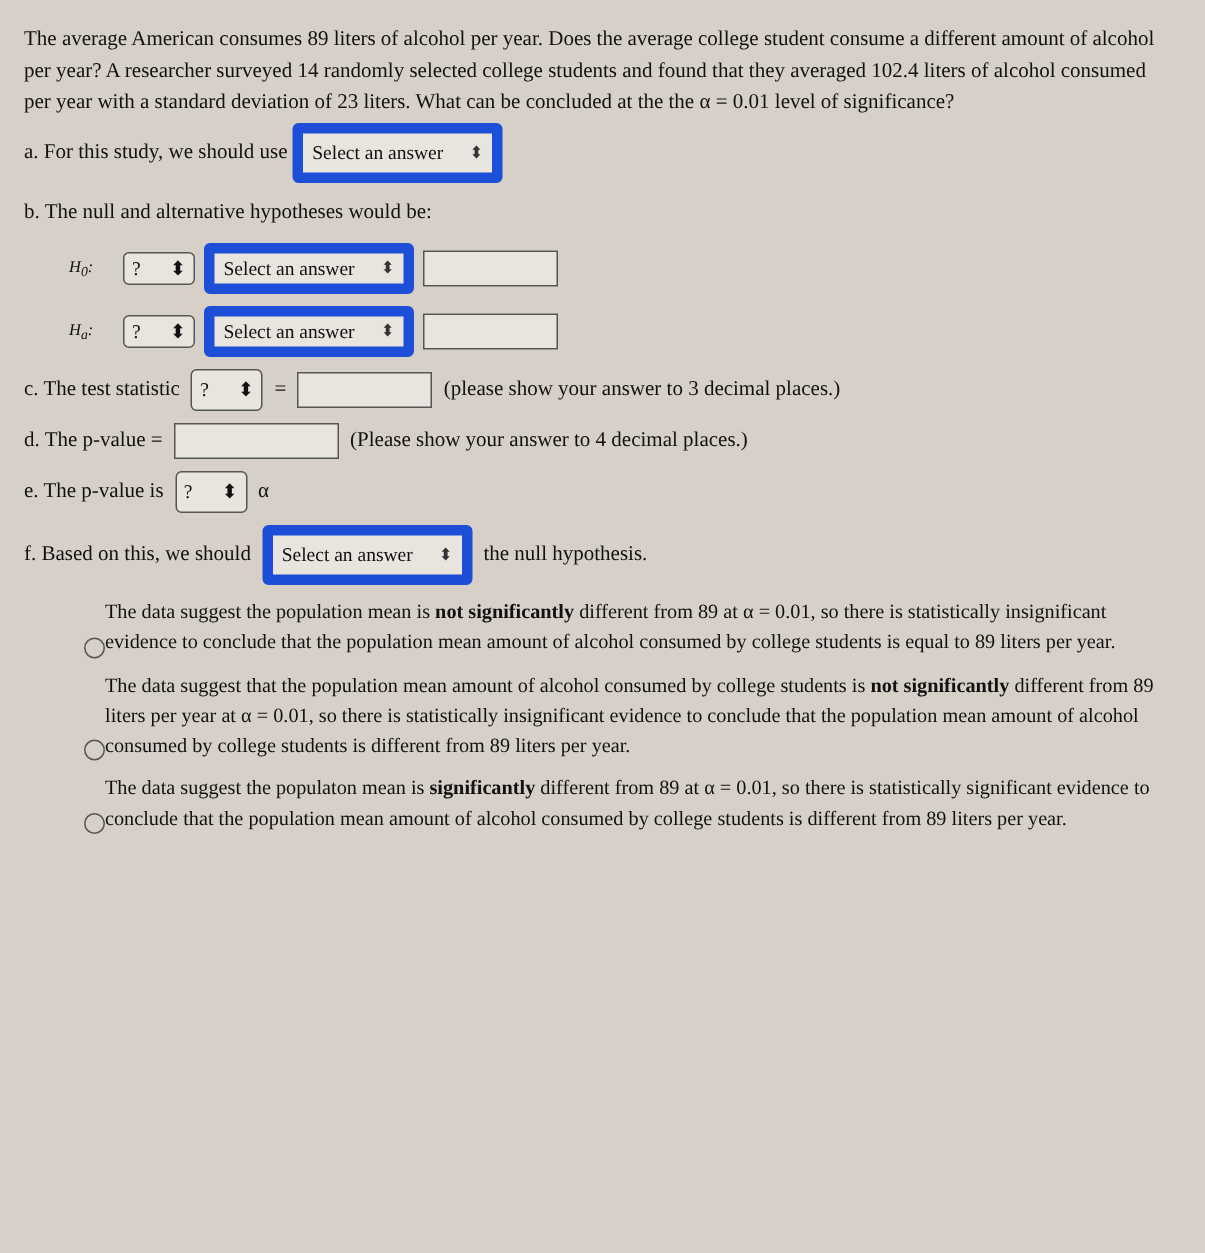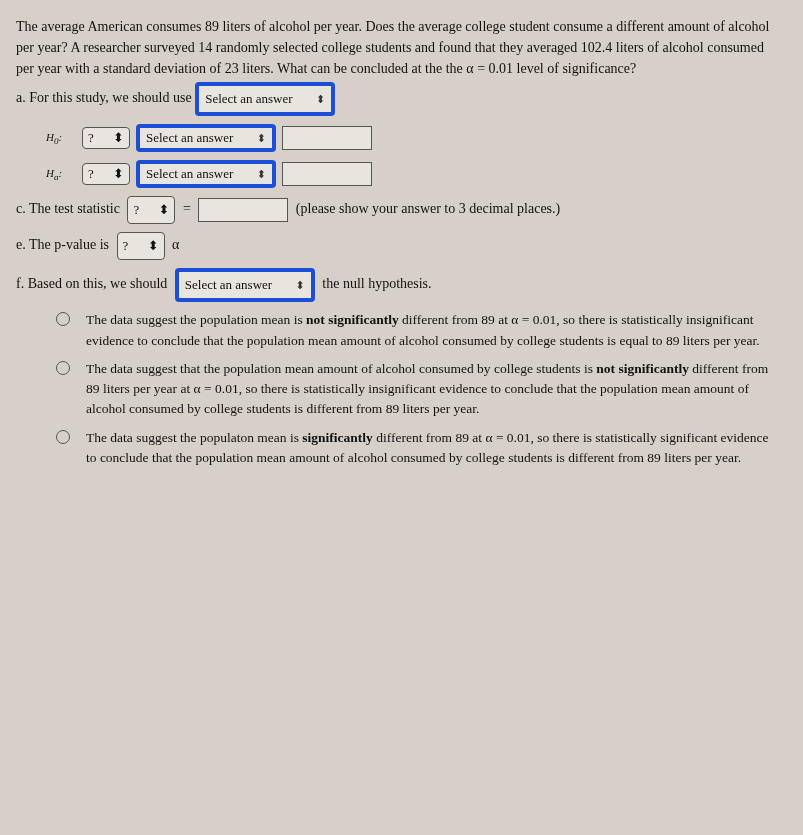--- a/index.html
+++ b/index.html
@@ -24,21 +24,21 @@
     .section {
       margin-bottom: 8px;
       line-height: 1.7;
     }
     .section-label {
       font-size: 14px;
     }
     .inline-select {
       display: inline-flex;
       align-items: center;
-      border: 4px solid #1d4ed8;
+      border: 7px solid #1d4ed8;
       border-radius: 4px;
       background: #e8e4de;
       padding: 2px 6px;
       font-size: 13px;
       font-family: inherit;
       cursor: pointer;
       vertical-align: middle;
       min-width: 140px;
       justify-content: space-between;
     }
@@ -88,22 +88,22 @@
       margin: 8px 0 8px 30px;
       font-size: 14px;
     }
     .hypothesis-label {
       font-style: italic;
       font-size: 11px;
       min-width: 30px;
     }
     .radio-option {
       display: flex;
-      align-items: flex-start;
-      gap: 16px;
+      align-items: flex-end;
+      gap: 0;
       margin: 8px 0 8px 40px;
       font-size: 13.5px;
       line-height: 1.5;
     }
     .radio-circle {
       width: 14px;
       height: 14px;
       border: 1px solid #555;
       border-radius: 50%;
       margin-top: 2px;
@@ -123,20 +123,24 @@
 
   <div class="section">
     <span class="section-label">a.</span>
     <span>For this study, we should use</span>
     <span class="inline-select">
       <span>Select an answer</span>
       <span class="arrow">⬍</span>
     </span>
   </div>
 
+  <div class="section">
+    <span class="section-label">b.</span>
+    <span>The null and alternative hypotheses would be:</span>
+  </div>
 
   <div class="hypothesis-row">
     <span class="hypothesis-label">H<sub>0</sub>:</span>
     <span class="small-select">
       <span>?</span>
       <span class="arrow">⬍</span>
     </span>
     <span class="inline-select">
       <span>Select an answer</span>
       <span class="arrow">⬍</span>
@@ -162,20 +166,26 @@
     <span>The test statistic</span>
     <span class="small-select" style="margin: 0 4px;">
       <span>?</span>
       <span class="arrow">⬍</span>
     </span>
     <span>=</span>
     <span class="text-input" style="margin: 0 4px;"></span>
     <span>(please show your answer to 3 decimal places.)</span>
   </div>
 
+  <div class="section">
+    <span class="section-label">d.</span>
+    <span>The p-value =</span>
+    <span class="text-input-wide" style="margin: 0 4px;"></span>
+    <span>(Please show your answer to 4 decimal places.)</span>
+  </div>
 
   <div class="section">
     <span class="section-label">e.</span>
     <span>The p-value is</span>
     <span class="small-select" style="margin: 0 4px;">
       <span>?</span>
       <span class="arrow">⬍</span>
     </span>
     <span>α</span>
   </div>

